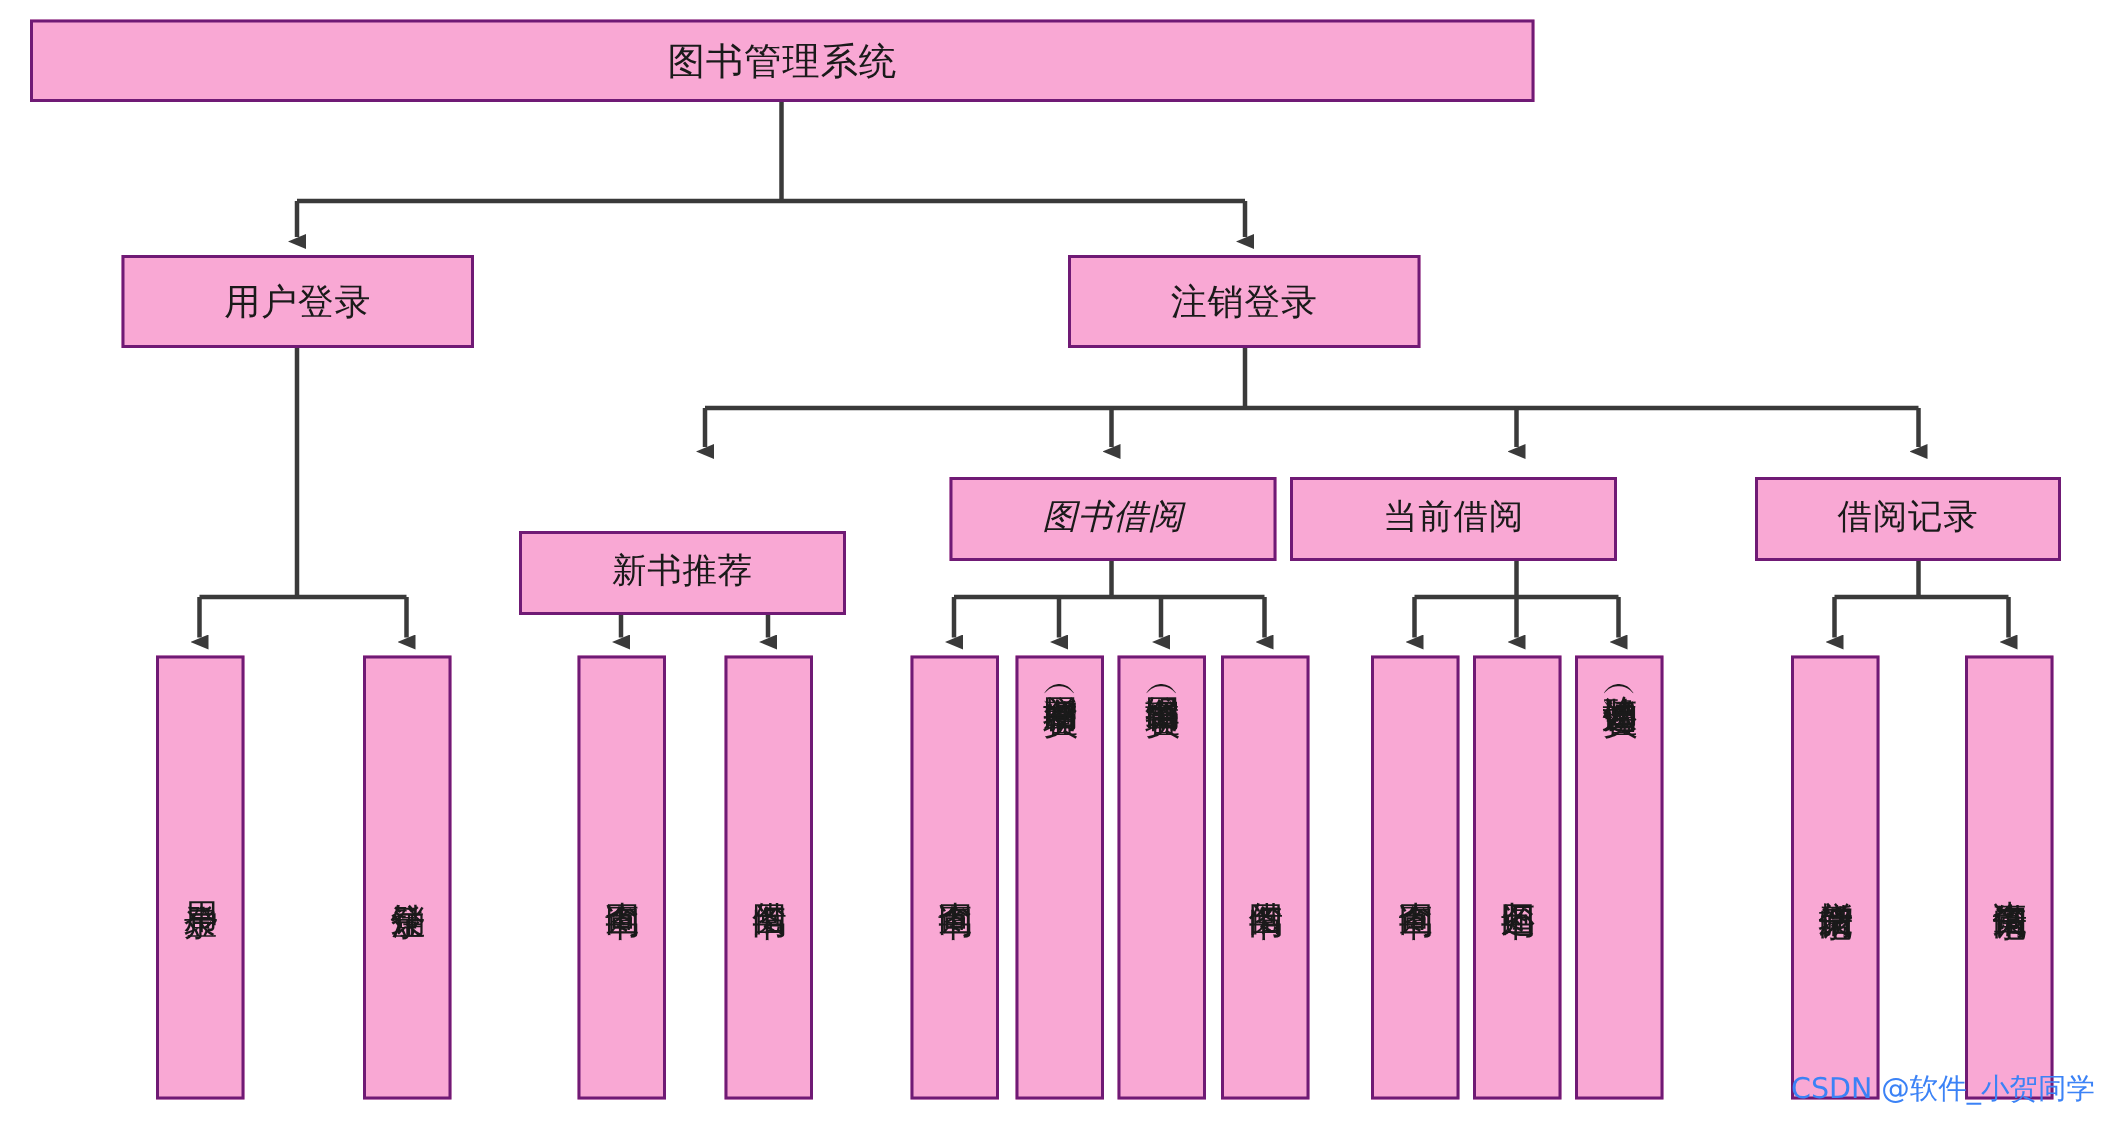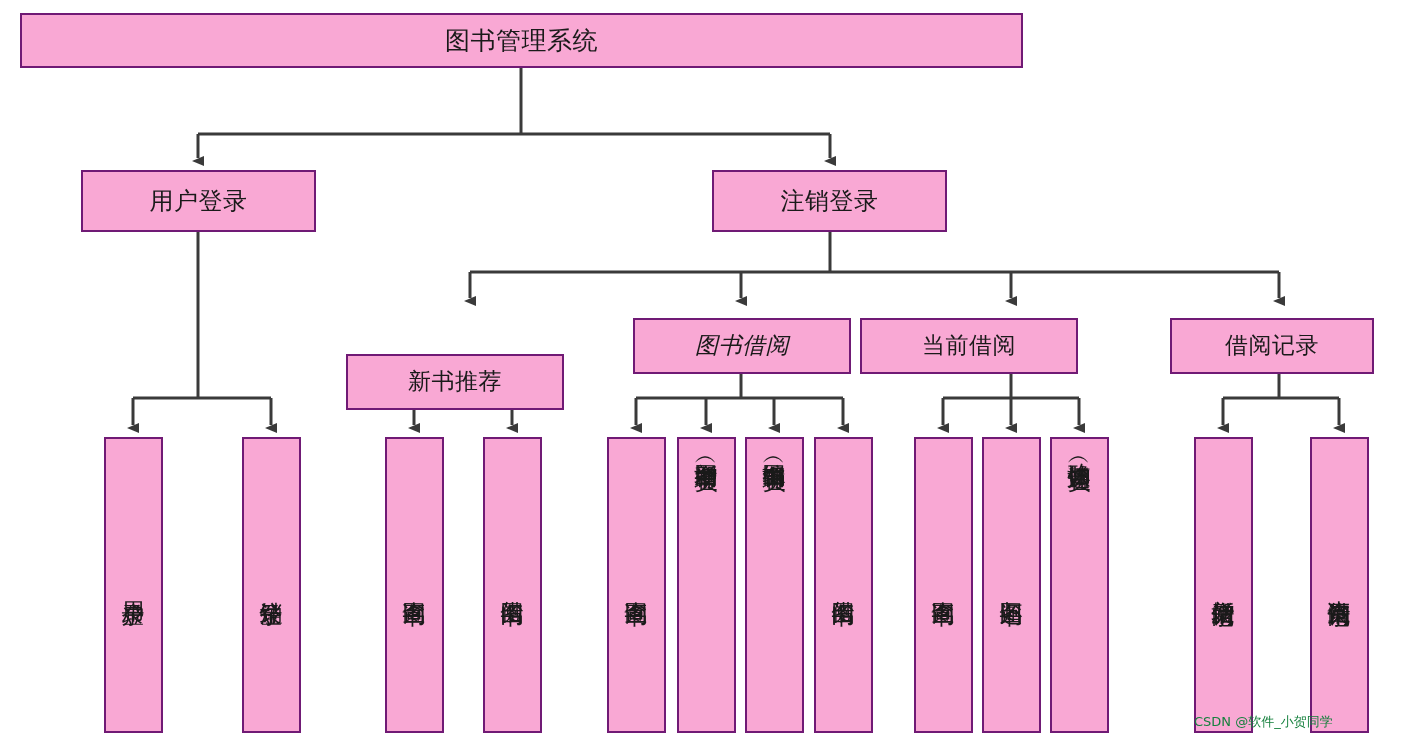--- a/index.html
+++ b/index.html
@@ -56,22 +56,22 @@
     line-height: 1.05;
     letter-spacing: 1px;
     white-space: nowrap;
   }
   .leaf-mid  { align-items: center; }
   .leaf-top  { align-items: flex-start; }
   #watermark {
     position: absolute;
     left: 1194px;
     top: 713px;
-    font-size: 13px;
-    color: #15803d;
+    font-size: 19px;
+    color: #3b82f6;
     white-space: nowrap;
     z-index: 5;
     font-family: "DejaVu Sans", "Liberation Sans", sans-serif;
   }
 </style>
 </head>
 <body>
 
 <div id="canvas">
 

